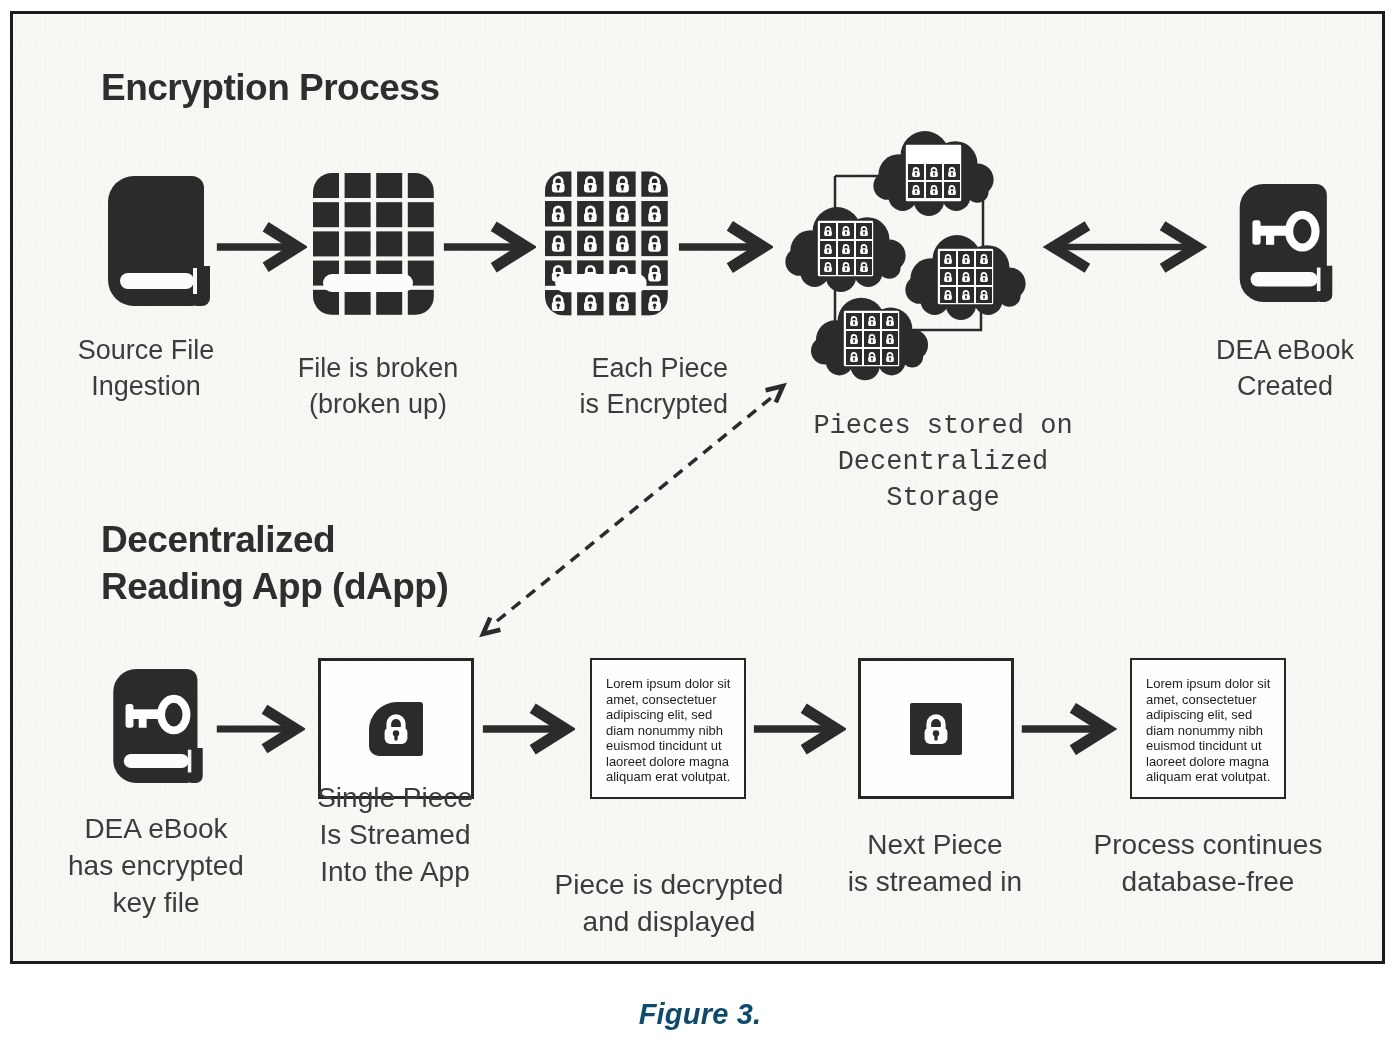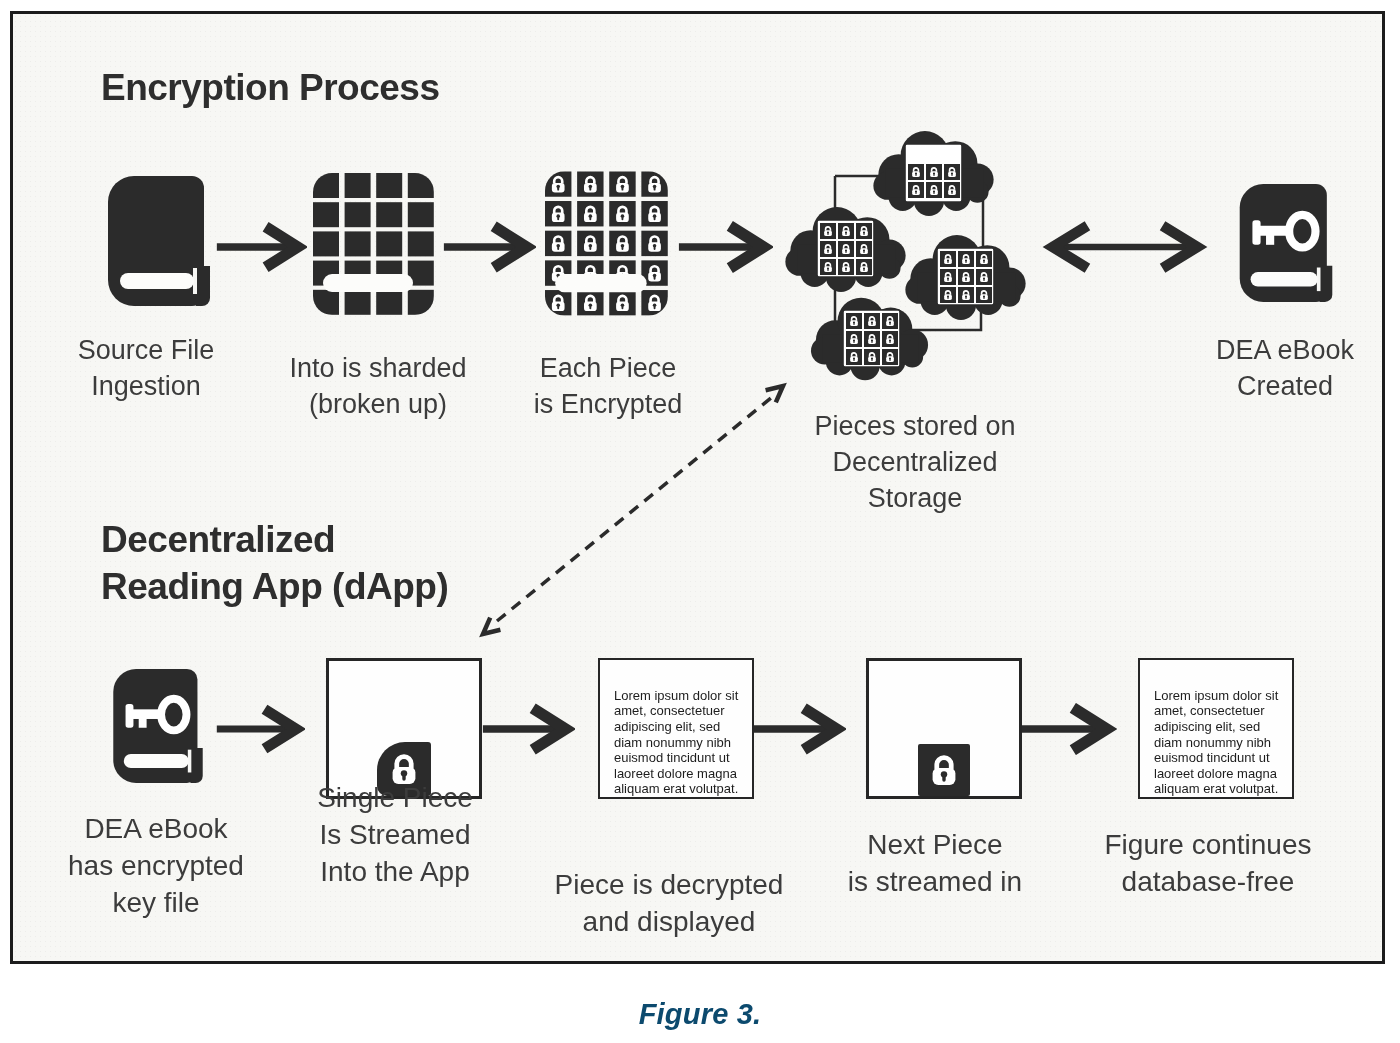--- a/index.html
+++ b/index.html
@@ -7,21 +7,21 @@
           font-family:"Liberation Sans","DejaVu Sans",sans-serif;overflow:hidden;}
   .frame{position:absolute;left:10px;top:11px;width:1369px;height:947px;
          border:3.5px solid #1c1c1c;background:#f7f7f4;
          background-image:radial-gradient(circle,#ededea 0.7px,transparent 0.9px);
          background-size:5px 5px;}
   .abs{position:absolute;}
   .h1{font-size:37px;font-weight:700;color:#2e2e2e;line-height:1.28;white-space:pre-line;letter-spacing:-0.5px;}
   .lbl{font-size:27px;color:#3c3c3c;line-height:1.33;text-align:center;white-space:pre-line;}
   .lbl2{font-size:28px;color:#3c3c3c;line-height:1.32;text-align:center;white-space:pre-line;}
   .box{position:absolute;background:#fefefe;border:3px solid #262626;box-sizing:border-box;
-       display:flex;align-items:flex-end;justify-content:center;margin-left:8px;}
+       display:flex;align-items:center;justify-content:center;}
   .box.thin{border-width:2.5px;}
   .loremtxt{font-size:13px;line-height:1.2;color:#1d1d1d;padding:4px 10px 0 14px;text-align:left;}
   .piece-tile{width:54px;height:54px;background:#2b2b2b;border-radius:28px 3px 3px 10px;
               display:flex;align-items:center;justify-content:center;}
   .piece-tile.square{width:52px;height:52px;border-radius:2px;}
   .caption{position:absolute;left:0;width:100%;text-align:center;font-size:29px;font-weight:700;
            font-style:italic;color:#0c4a6e;letter-spacing:0.2px;}
   svg{display:block;}
 </style>
 </head>
@@ -274,25 +274,25 @@
       <g>
         <ellipse cx="69" cy="52" rx="14.5" ry="18" fill="none" stroke="#ffffff" stroke-width="9"></ellipse>
         <rect x="16" y="46" width="42" height="11" fill="#ffffff"></rect>
         <rect x="14" y="40" width="9" height="27" rx="3" fill="#ffffff"></rect>
         <rect x="29" y="55" width="9" height="12" fill="#ffffff"></rect>
       </g>
     </svg>
 
     <div class="abs lbl" style="left:13px;top:319px;width:240px;">Source File
 Ingestion</div>
-    <div class="abs lbl" style="left:245px;top:337px;width:240px;">Into is sharded
+    <div class="abs lbl" style="left:245px;top:337px;width:240px;">File is broken
 (broken up)</div>
-    <div class="abs lbl" style="left:475px;top:337px;width:240px;">Each Piece
+    <div class="abs lbl" style="left:475px;top:337px;width:240px;text-align:right;">Each Piece
 is Encrypted</div>
-    <div class="abs lbl" style="left:768px;top:395px;width:268px;">Pieces stored on
+    <div class="abs lbl" style="left:796px;top:395px;width:268px;font-family:Liberation Mono, monospace;">Pieces stored on
 Decentralized
 Storage</div>
     <div class="abs lbl" style="left:1152px;top:319px;width:240px;">DEA eBook
 Created</div>
 
     <svg class="abs" style="left:450px;top:352px;" width="340" height="290" viewBox="0 0 340 290">
       <g stroke="#2b2b2b" fill="none">
         <line x1="34" y1="255" x2="308" y2="32" stroke-width="3.5" stroke-dasharray="11 8"></line>
         <polyline points="312.8,36.4 320,20 302.6,24.2" stroke-width="4.5" stroke-linejoin="miter"></polyline>
         <polyline points="37.4,263.8 20,268 27.2,251.6" stroke-width="4.5" stroke-linejoin="miter"></polyline>
@@ -370,18 +370,18 @@
     <div class="abs lbl2" style="left:23px;top:797px;width:240px;">DEA eBook
 has encrypted
 key file</div>
     <div class="abs lbl2" style="left:262px;top:766px;width:240px;">Single Piece
 Is Streamed
 Into the App</div>
     <div class="abs lbl2" style="left:510px;top:813px;width:292px;margin-top:40px;">Piece is decrypted
 and displayed</div>
     <div class="abs lbl2" style="left:790px;top:813px;width:264px;">Next Piece
 is streamed in</div>
-    <div class="abs lbl2" style="left:1040px;top:813px;width:310px;">Figure continues
+    <div class="abs lbl2" style="left:1040px;top:813px;width:310px;">Process continues
 database-free</div>
   </div>
 
   <div class="caption" style="top:998px;">Figure 3.</div>
 </div>
 
 </body></html>

